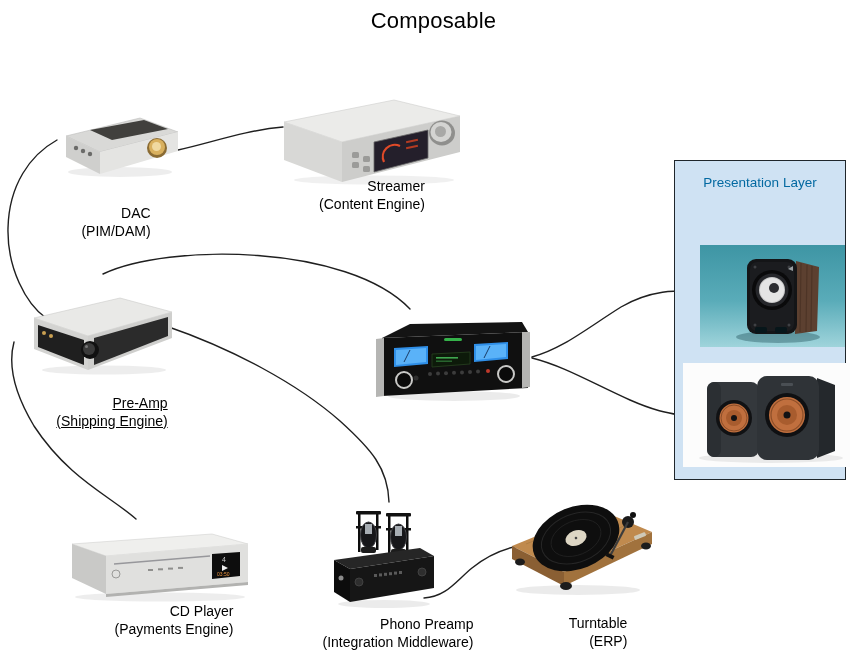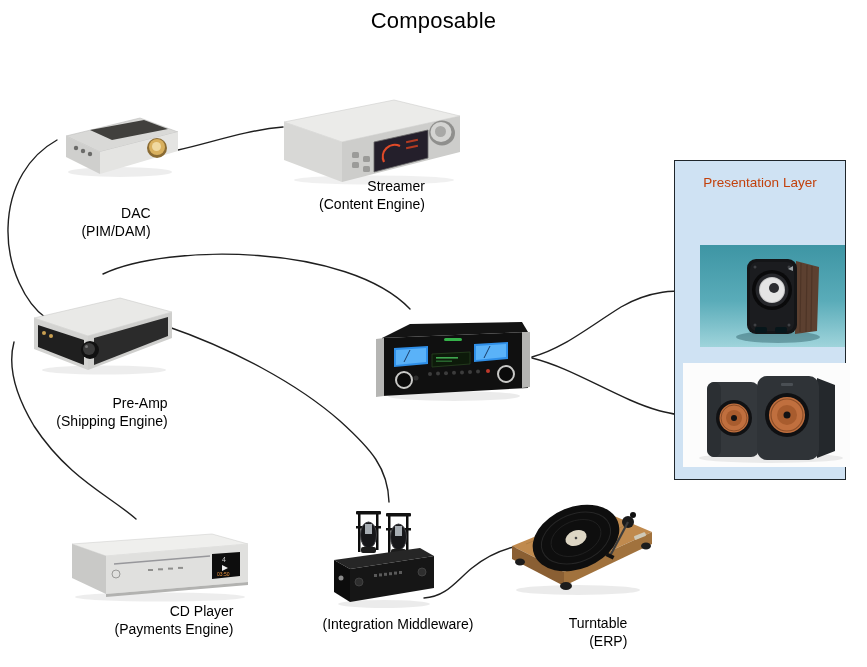--- a/index.html
+++ b/index.html
@@ -18,21 +18,21 @@
   .label{
     position:absolute;transform:translateX(-50%);text-align:right;
     font-size:14px;line-height:17.5px;white-space:nowrap;z-index:4;
   }
   .pres-box{
     position:absolute;left:674px;top:160px;width:172px;height:320px;
     background:#cfe2f3;border:1.4px solid #1f262b;box-sizing:border-box;z-index:2;
   }
   .pres-title{
     position:absolute;top:14px;left:0;width:100%;text-align:center;
-    font-size:13.5px;color:#c2410c;
+    font-size:13.5px;color:#0369a1;
   }
   .photo{position:absolute;z-index:3;line-height:0;}
   .photo-sub{
     left:700px;top:245px;width:145px;height:102px;
     background:linear-gradient(180deg,#3e95a4 0%,#5aacb9 55%,#9fd4db 100%);
   }
   .photo-kef{left:683px;top:363px;width:167px;height:104px;background:#fcfcfc;}
 </style>
 </head>
 <body>
@@ -276,29 +276,30 @@
   </div>
 
   <div class="label" style="left:116px;top:205px;">
     <div>DAC</div>
     <div>(PIM/DAM)</div>
   </div>
   <div class="label" style="left:372px;top:178px;">
     <div>Streamer</div>
     <div>(Content Engine)</div>
   </div>
-  <div class="label" style="left:112px;top:395px;">
+  <div class="label" style="left:112px;top:395px;text-decoration:underline;">
     <div>Pre-Amp</div>
     <div>(Shipping Engine)</div>
   </div>
   <div class="label" style="left:158px;top:603px;margin-left:16px;">
     <div>CD Player</div>
     <div>(Payments Engine)</div>
   </div>
   <div class="label" style="left:398px;top:616px;">
+    <div>Phono Preamp</div>
     <div>(Integration Middleware)</div>
   </div>
   <div class="label" style="left:598px;top:615px;">
     <div>Turntable</div>
     <div>(ERP)</div>
   </div>
 
 </div>
 
 </body></html>

